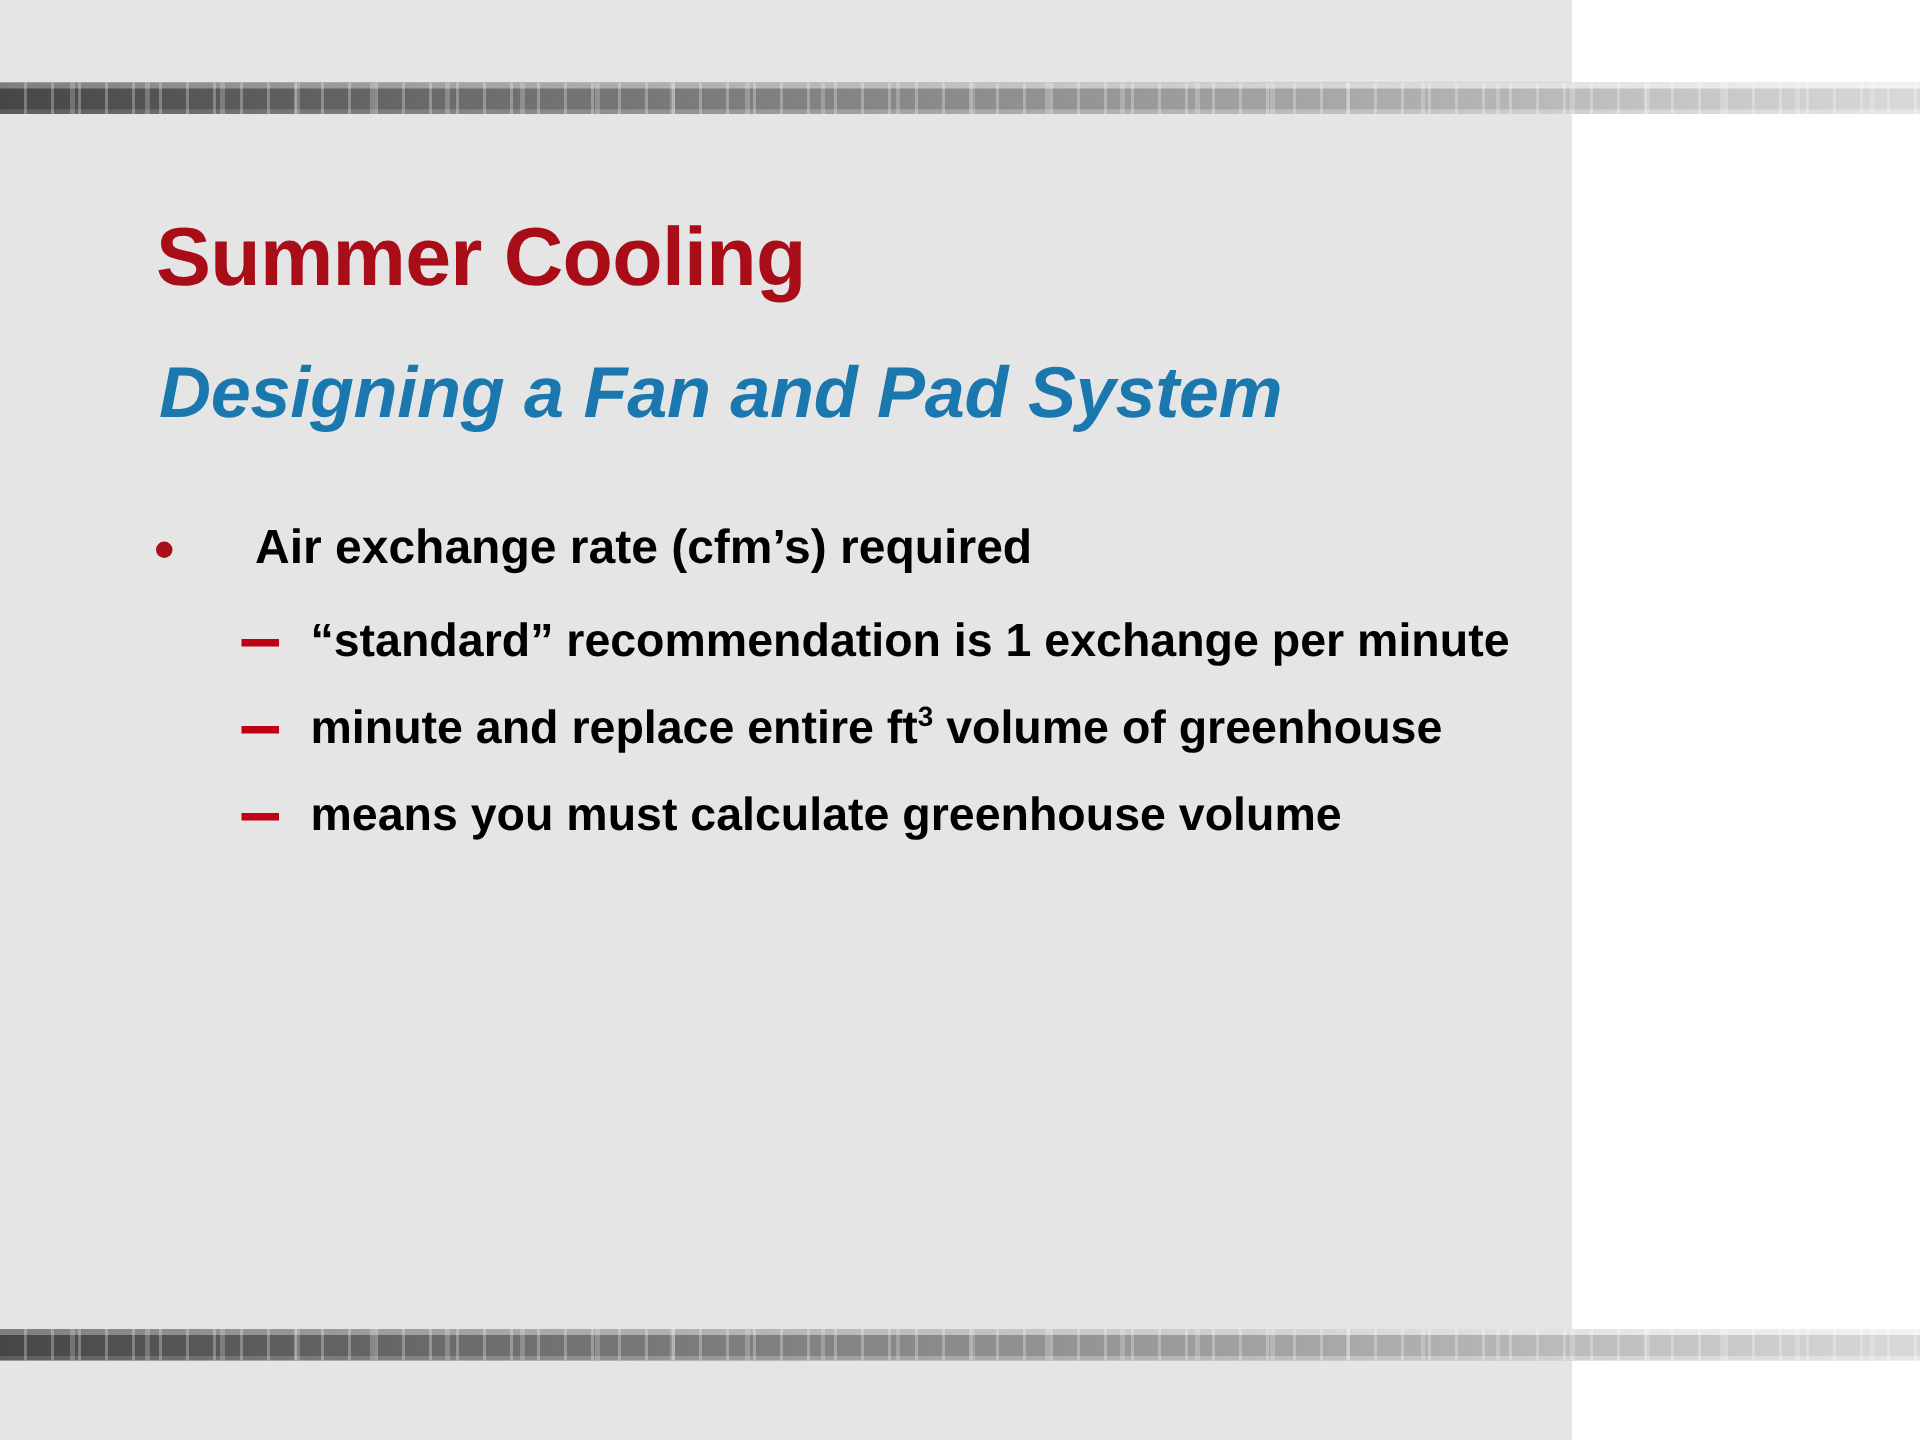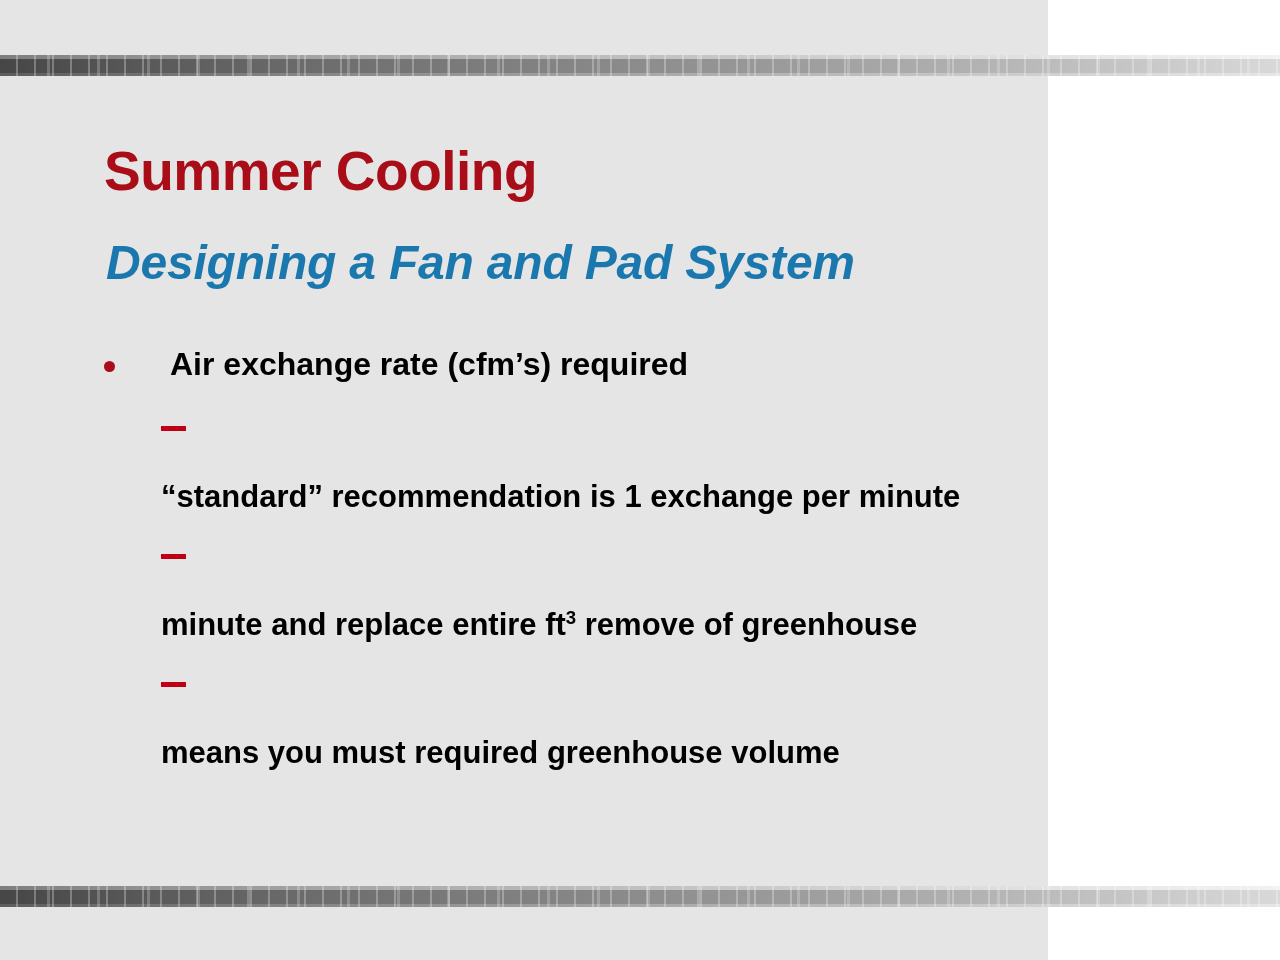--- a/index.html
+++ b/index.html
@@ -156,21 +156,20 @@
 
   .lvl2 {
     display: flex;
     align-items: flex-start;
     font-size: 31px;
     font-weight: bold;
     color: #000000;
     line-height: 49px;
     margin-left: 57px;
     margin-bottom: 9px;
-    flex-direction: column;
   }
   .lvl2 .dash-marker {
     width: 46px;
     flex: 0 0 46px;
     padding-top: 24px;
   }
   .lvl2 .dash-marker i {
     display: block;
     width: 25px;
     height: 5px;
@@ -215,28 +214,28 @@
       <span class="dash-marker">
           <i></i>
         </span>
       <span class="lvl2-text">“standard” recommendation is 1 exchange per minute</span>
     </div>
 
     <div class="lvl2">
       <span class="dash-marker">
           <i></i>
         </span>
-      <span class="lvl2-text"><span>minute and replace entire ft</span><sup>3</sup><span> remove of greenhouse</span></span>
+      <span class="lvl2-text"><span>minute and replace entire ft</span><sup>3</sup><span> volume of greenhouse</span></span>
     </div>
 
     <div class="lvl2">
       <span class="dash-marker">
           <i></i>
         </span>
-      <span class="lvl2-text">means you must required greenhouse volume</span>
+      <span class="lvl2-text">means you must calculate greenhouse volume</span>
     </div>
 
 
   </div>
 
   <div class="deco-bar bottom">
     <div class="ticks"></div>
     <div class="ticks2"></div>
     <div class="highlight"></div>
     <div class="underline"></div>

